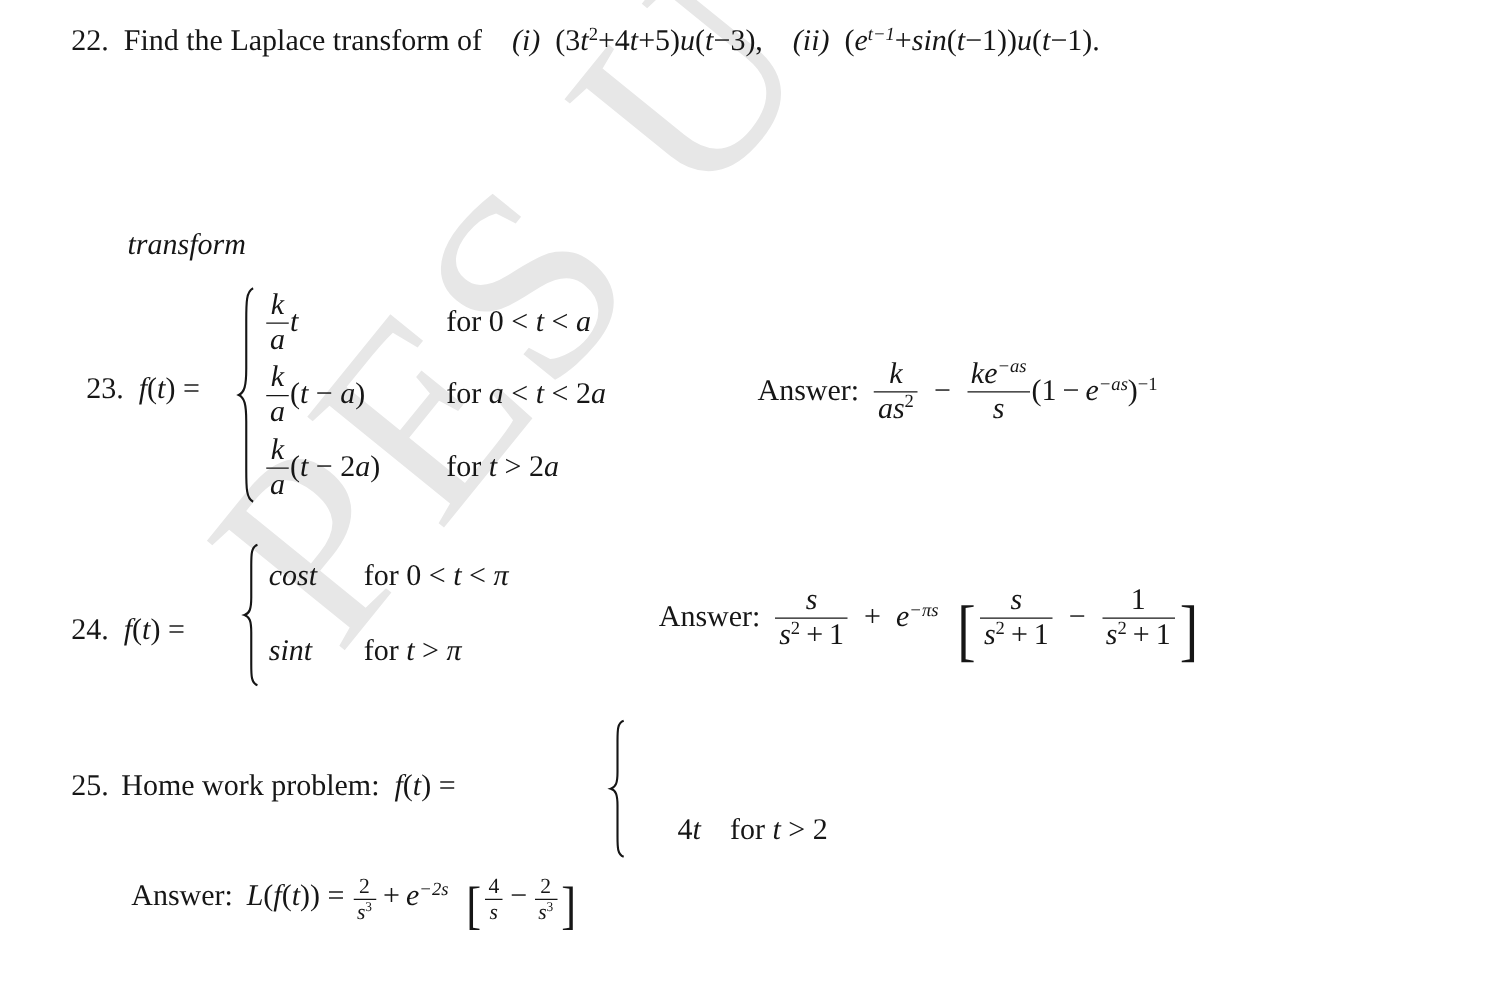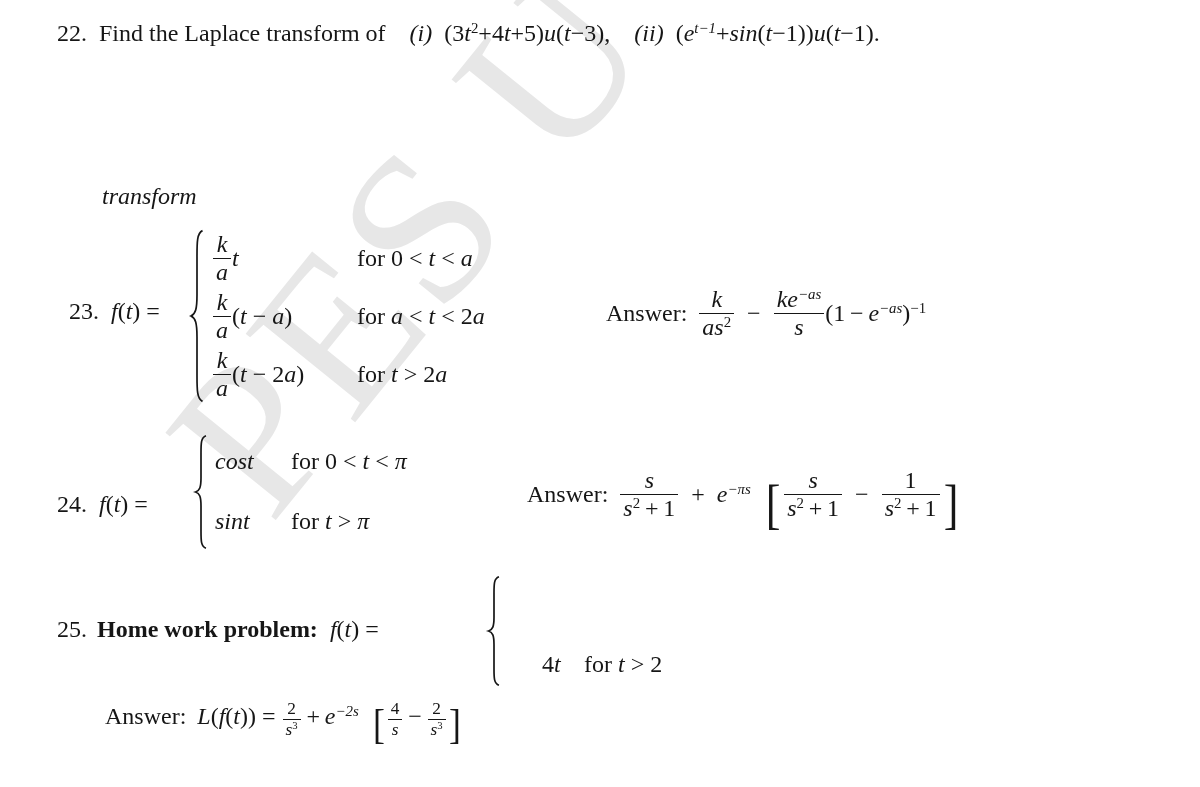--- a/index.html
+++ b/index.html
@@ -9,21 +9,21 @@
   }
   .wm{
     position:absolute;left:130px;top:20px;width:560px;height:440px;
     display:flex;align-items:center;justify-content:center;
     transform:rotate(-51deg);font-size:215px;letter-spacing:8px;white-space:nowrap;
     z-index:0;user-select:none;
   }
   .content{position:absolute;left:0;top:0;right:0;bottom:0;z-index:1;}
   .abs{position:absolute;white-space:nowrap;}
   .it{font-style:italic;}
-  .bold{font-weight:bold;}
+  .bold{font-weight:normal;}
   .sup{font-size:0.62em;vertical-align:0.55em;line-height:0;}
   .frac{display:inline-block;text-align:center;vertical-align:-0.6em;line-height:1.05;margin:0 1px;}
   .fnum{display:block;padding:0 3px 1px;border-bottom:1.5px solid #161616;}
   .fden{display:block;padding:1px 3px 0;}
   .frac.sm{font-size:0.72em;vertical-align:-0.62em;}
   .bigbr{font-size:2.3em;vertical-align:-0.38em;line-height:0;display:inline-block;transform:scaleX(0.8);margin:0 1px;}
   .medbr{font-size:1.75em;vertical-align:-0.32em;line-height:0;display:inline-block;transform:scaleX(0.85);margin:0 1px;}
   .expr{display:inline-block;}
   .ans-label{margin-right:11px;}
   .brace-svg{position:absolute;color:#161616;}

